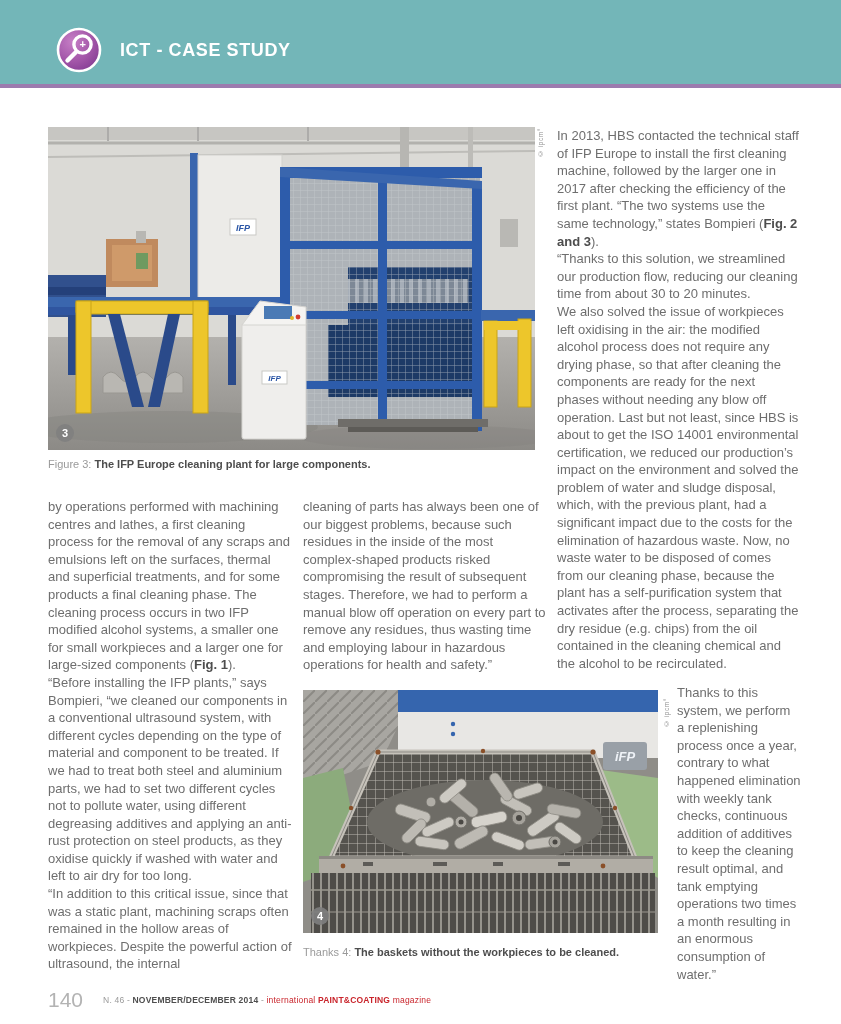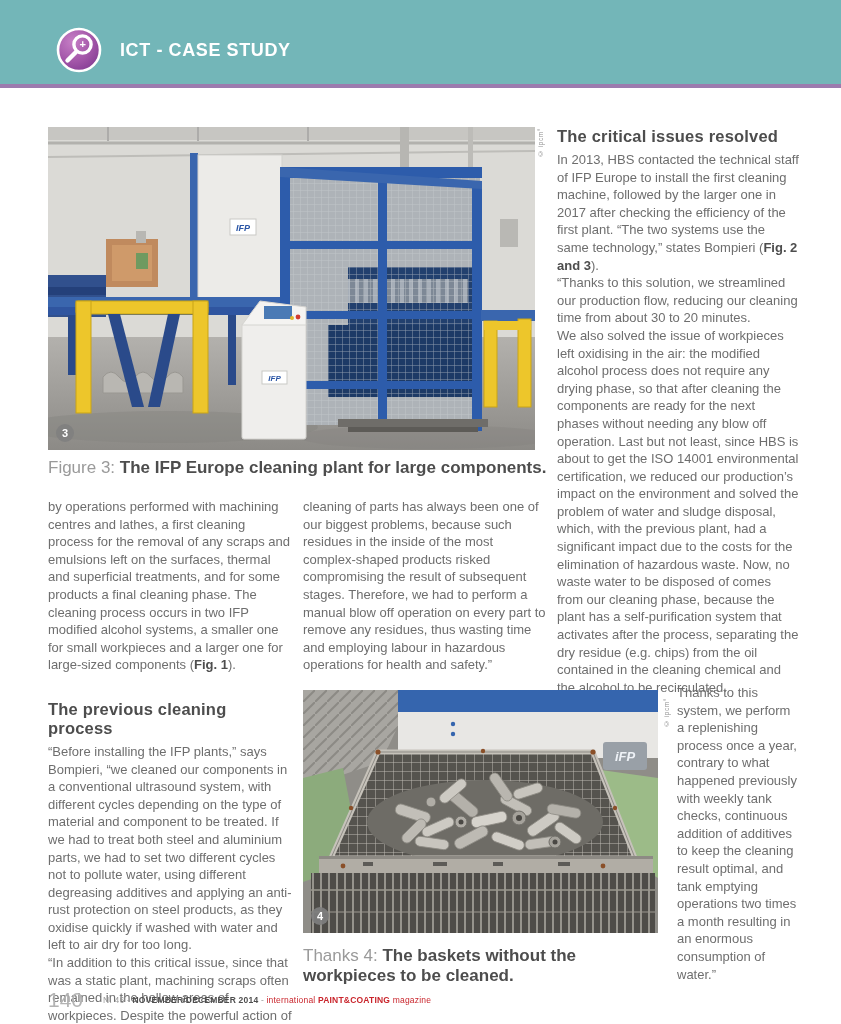--- a/index.html
+++ b/index.html
@@ -10,21 +10,21 @@
   .header-band { position:absolute; left:0; top:0; width:841px; height:88px;
                  background:#73b6b8; border-bottom:4px solid #9c7bae; }
   .cat-icon { position:absolute; left:56px; top:27px; width:46px; height:46px; }
   .cat-title { position:absolute; left:120px; top:40px; font-size:18px; font-weight:700;
                color:#ffffff; letter-spacing:.6px; }
 
   
   .body { font-size:13px; line-height:17.6px; color:#6e6e6e; white-space:pre-line; }
   .b { font-weight:700; color:#4d4d4d; }
   .sec-head { font-size:16.5px; font-weight:700; color:#4d4d4d; letter-spacing:.2px; }
-  .caption { font-size:17px; color:#9a9a9a; }
+  .caption { font-size:11px; color:#9a9a9a; }
   .caption .b { color:#4d4d4d; }
   .credit { position:absolute; writing-mode:vertical-rl; transform:rotate(180deg);
             font-size:6.5px; color:#8f8f8f; letter-spacing:.6px; }
 
   
   .fig3 { position:absolute; left:48px; top:127px; width:487px; height:323px; }
   .fig3-caption { position:absolute; left:48px; top:458px; width:520px; }
   .col-left { position:absolute; left:48px; top:498px; width:246px; }
   .col-mid { position:absolute; left:303px; top:498px; width:246px; }
   .col-right { position:absolute; left:557px; top:127px; width:242px; }
@@ -156,38 +156,36 @@
   </svg>
   <div class="credit" style="left:537px; top:128px;">© ipcm°</div>
 
   <div class="fig3-caption caption">
     <span>Figure 3:</span>
     <span class="b">The IFP Europe cleaning plant for large components.</span>
   </div>
 
   <div class="col-left">
     <p class="body"><span>by operations performed with machining centres and lathes, a first cleaning process for the removal of any scraps and emulsions left on the surfaces, thermal and superficial treatments, and for some products a final cleaning phase. The cleaning process occurs in two IFP modified alcohol systems, a smaller one for small workpieces and a larger one for large-sized components (</span><span class="b">Fig. 1</span><span>).</span></p>
-    <h3 class="sec-head left-head">The previous cleaning process</h3>
     <p class="body">“Before installing the IFP plants,” says Bompieri, “we cleaned our components in a conventional ultrasound system, with different cycles depending on the type of material and component to be treated. If we had to treat both steel and aluminium parts, we had to set two different cycles not to pollute water, using different degreasing additives and applying an anti-rust protection on steel products, as they oxidise quickly if washed with water and left to air dry for too long.
 “In addition to this critical issue, since that was a static plant, machining scraps often remained in the hollow areas of workpieces. Despite the powerful action of ultrasound, the internal</p>
   </div>
 
   <div class="col-mid">
     <p class="body">cleaning of parts has always been one of our biggest problems, because such residues in the inside of the most complex-shaped products risked compromising the result of subsequent stages. Therefore, we had to perform a manual blow off operation on every part to remove any residues, thus wasting time and employing labour in hazardous operations for health and safety.”</p>
   </div>
 
   <div class="col-right">
-    <h3 class="sec-head">The critical issues resolved</h3>
     <p class="body"><span>In 2013, HBS contacted the technical staff of IFP Europe to install the first cleaning machine, followed by the larger one in 2017 after checking the efficiency of the first plant. “The two systems use the same technology,” states Bompieri (</span><span class="b">Fig. 2 and 3</span><span>).
 “Thanks to this solution, we streamlined our production flow, reducing our cleaning time from about 30 to 20 minutes.
 We also solved the issue of workpieces left oxidising in the air: the modified alcohol process does not require any drying phase, so that after cleaning the components are ready for the next phases without needing any blow off operation. Last but not least, since HBS is about to get the ISO 14001 environmental certification, we reduced our production’s impact on the environment and solved the problem of water and sludge disposal, which, with the previous plant, had a significant impact due to the costs for the elimination of hazardous waste. Now, no waste water to be disposed of comes from our cleaning phase, because the plant has a self-purification system that activates after the process, separating the dry residue (e.g. chips) from the oil contained in the cleaning chemical and the alcohol to be recirculated.</span></p>
   </div>
 
   <div class="col-narrow">
-    <p class="body">Thanks to this system, we perform a replenishing process once a year, contrary to what happened previously with weekly tank checks, continuous addition of additives to keep the cleaning result optimal, and tank emptying operations two times a month resulting in an enormous consumption of water.”</p>
+    <p class="body">Thanks to this system, we perform a replenishing process once a year, contrary to what happened elimination with weekly tank checks, continuous addition of additives to keep the cleaning result optimal, and tank emptying operations two times a month resulting in an enormous consumption of water.”</p>
   </div>
 
   <svg class="fig4" viewBox="0 0 355 243" preserveAspectRatio="none">
     <defs>
       <pattern id="mesh4" width="9" height="9" patternUnits="userSpaceOnUse">
         <path d="M0 0H9M0 0V9" stroke="#cfccc4" stroke-width="1" fill="none"></path>
       </pattern>
       <pattern id="vmesh4" width="8" height="10" patternUnits="userSpaceOnUse">
         <path d="M2 0V10" stroke="#b5b2aa" stroke-width="1.4" fill="none"></path>
       </pattern>

